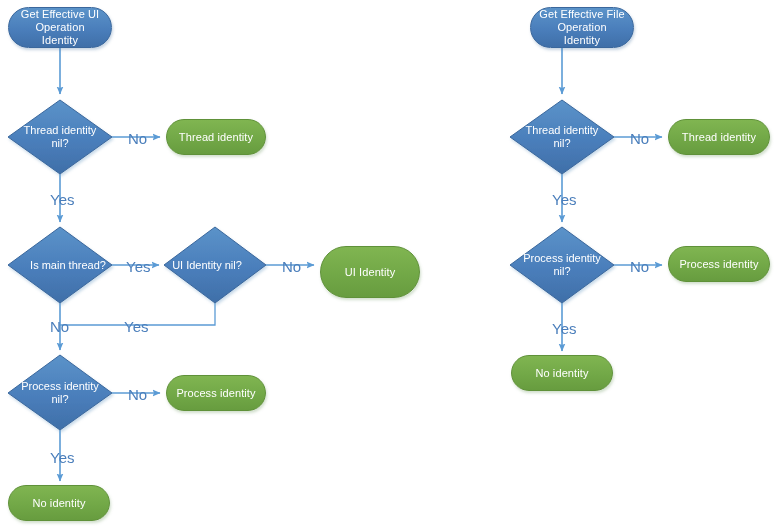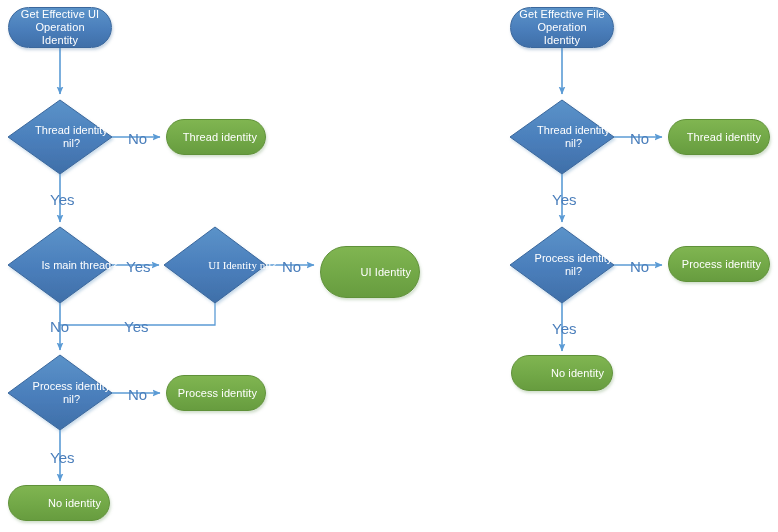--- a/index.html
+++ b/index.html
@@ -22,21 +22,21 @@
     position: absolute;
     left: 0;
     top: 0;
     width: 778px;
     height: 532px;
   }
   .node {
     position: absolute;
     display: flex;
     align-items: center;
-    justify-content: flex-end;
+    justify-content: center;
     text-align: center;
     color: #ffffff;
     line-height: 1.18;
     box-sizing: border-box;
     user-select: none;
   }
   .node-terminator {
     border-radius: 999px;
     font-size: 11px;
     letter-spacing: 0.1px;
@@ -139,21 +139,21 @@
   </div>
 
   <div class="node node-terminator node-end" style="left:166px; top:119px; width:100px; height:36px;">
     <span>Thread identity</span>
   </div>
 
   <div class="node node-decision" style="left:16px; top:227px; width:104px; height:76px;">
     <span class="decision-label">Is main thread?</span>
   </div>
 
-  <div class="node node-decision" style="left:180px; top:227px; width:102px; height:76px;font-family:Liberation Serif, serif;">
+  <div class="node node-decision" style="left:156px; top:227px; width:102px; height:76px;">
     <span class="decision-label">UI Identity nil?</span>
   </div>
 
   <div class="node node-terminator node-end" style="left:320px; top:246px; width:100px; height:52px;">
     <span>UI Identity</span>
   </div>
 
   <div class="node node-decision" style="left:8px; top:355px; width:104px; height:75px;">
     <span class="decision-label" style="white-space:pre-line;">Process identity
 nil?</span>
@@ -169,21 +169,21 @@
 
   <div class="edge-label" style="left:128px; top:130px;">No</div>
   <div class="edge-label" style="left:50px; top:191px;">Yes</div>
   <div class="edge-label" style="left:126px; top:258px;">Yes</div>
   <div class="edge-label" style="left:282px; top:258px;">No</div>
   <div class="edge-label" style="left:50px; top:318px;">No</div>
   <div class="edge-label" style="left:124px; top:318px;">Yes</div>
   <div class="edge-label" style="left:128px; top:386px;">No</div>
   <div class="edge-label" style="left:50px; top:449px;">Yes</div>
 
-  <div class="node node-terminator node-start" style="left:510px; top:7px; width:104px; height:41px;">
+  <div class="node node-terminator node-start" style="left:530px; top:7px; width:104px; height:41px;">
     <span style="white-space:pre-line;">Get Effective File
 Operation Identity</span>
   </div>
 
   <div class="node node-decision" style="left:510px; top:100px; width:104px; height:74px;">
     <span class="decision-label" style="white-space:pre-line;">Thread identity
 nil?</span>
   </div>
 
   <div class="node node-terminator node-end" style="left:668px; top:119px; width:102px; height:36px;">

